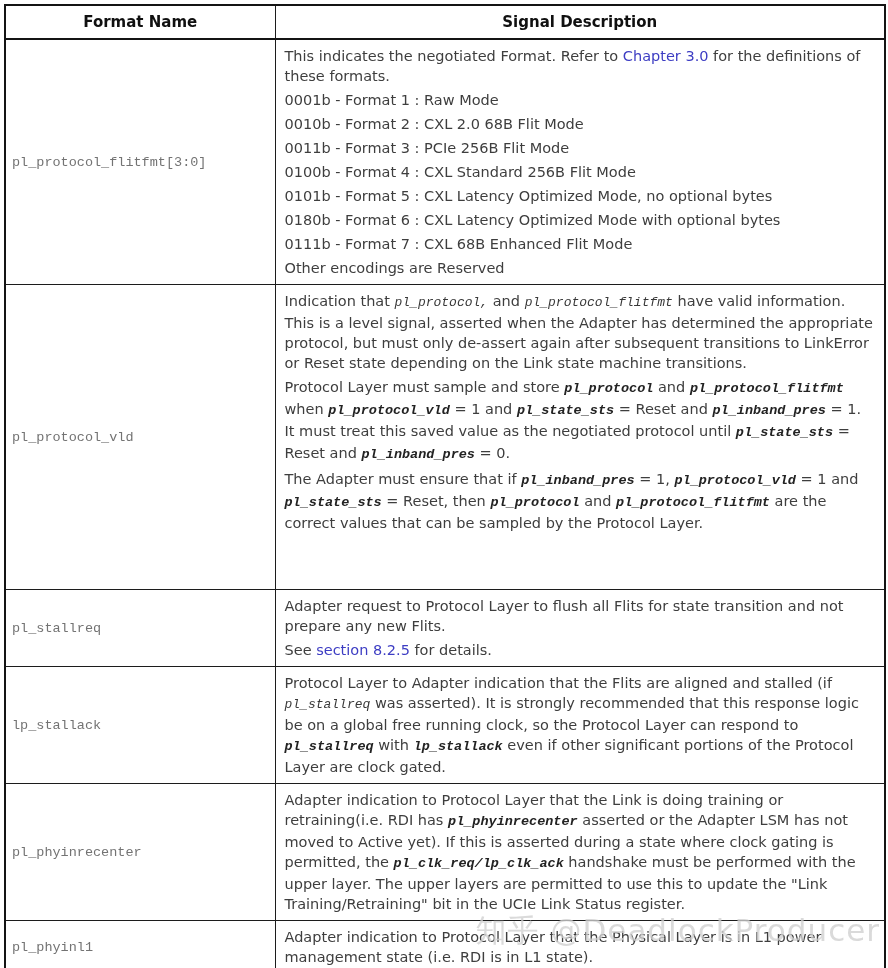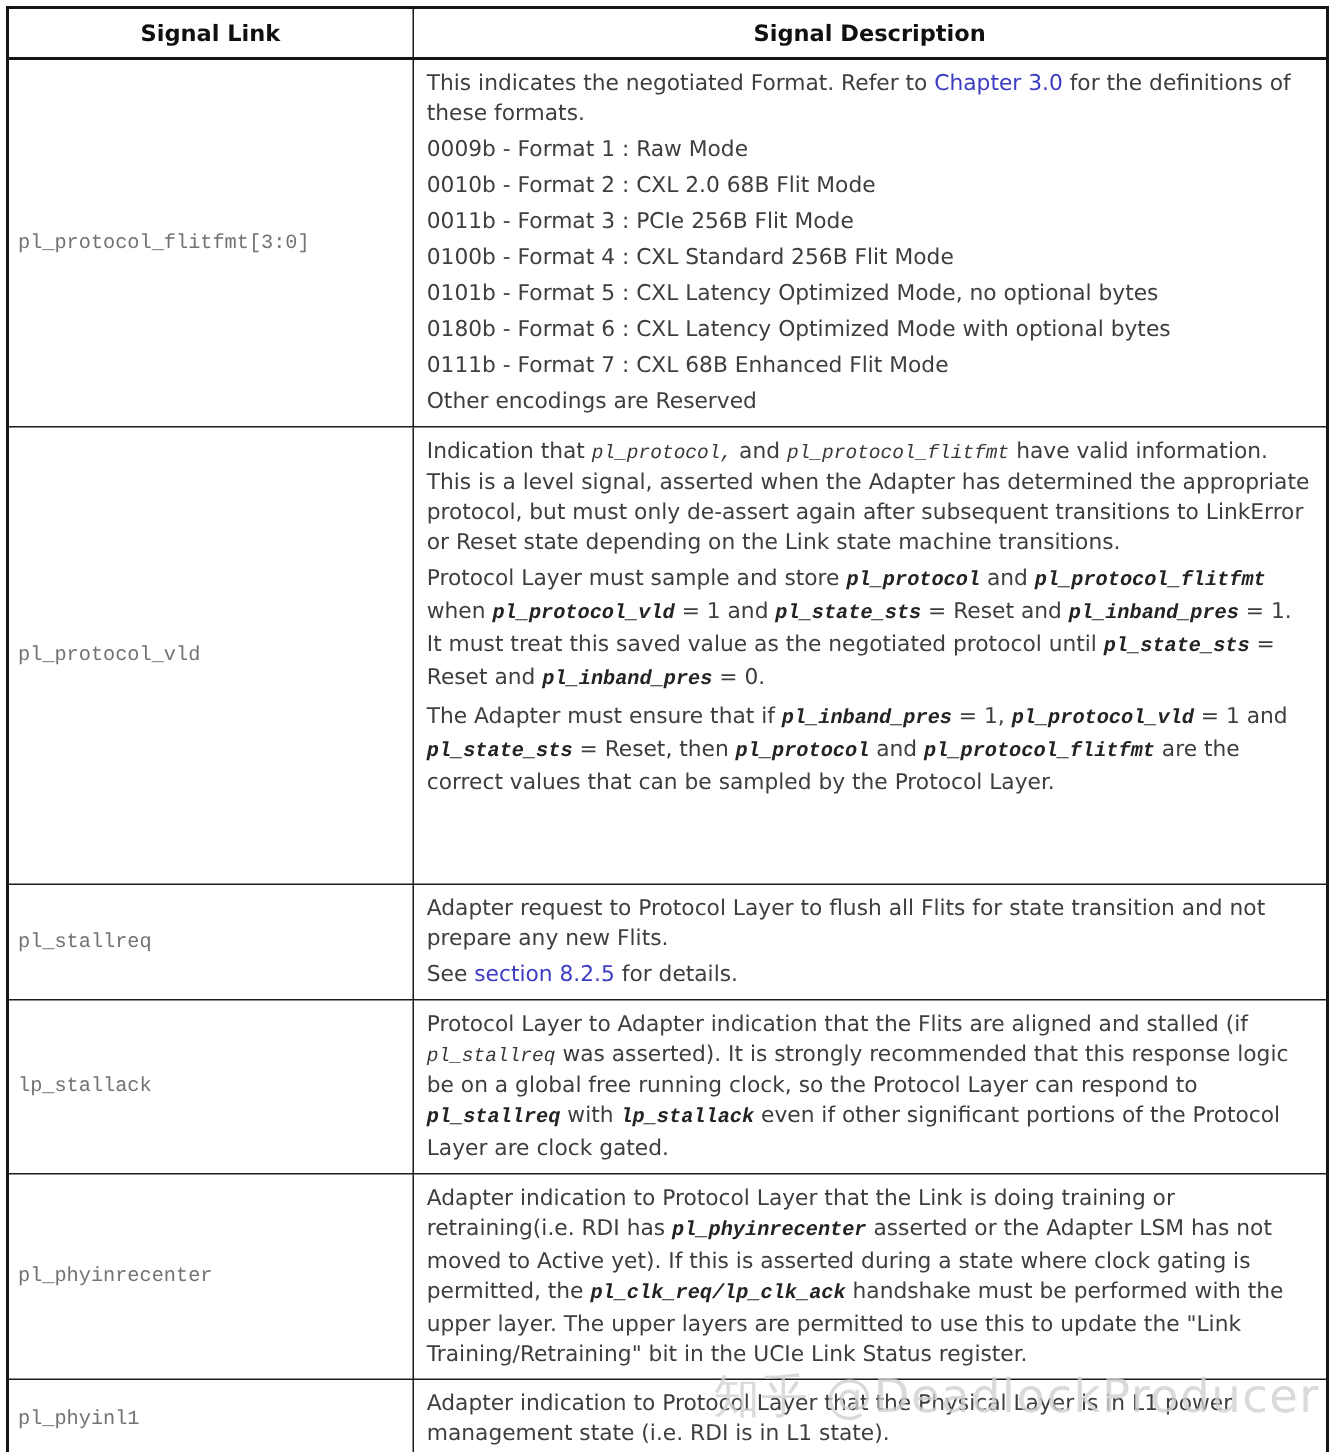--- a/index.html
+++ b/index.html
@@ -89,30 +89,30 @@
 <body>
 
 <div class="page-wrap">
   <table class="signal-table">
     <colgroup>
       <col style="width:270px">
       <col style="width:610px">
     </colgroup>
     <thead>
       <tr id="header-row">
-          <th>Signal Link</th>
+          <th>Format Name</th>
           <th>Signal Description</th>
         </tr>
     </thead>
     <tbody id="table-body">
         <tr style="height: 230px;">
           <td class="sig">pl_protocol_flitfmt[3:0]</td>
           <td class="desc">
             <p><span>This indicates the negotiated Format. Refer to </span><a href="#">Chapter 3.0</a><span> for the definitions of these formats.</span></p>
-            <p><span>0009b - Format 1 : Raw Mode</span></p>
+            <p><span>0001b - Format 1 : Raw Mode</span></p>
             <p><span>0010b - Format 2 : CXL 2.0 68B Flit Mode</span></p>
             <p><span>0011b - Format 3 : PCIe 256B Flit Mode</span></p>
             <p><span>0100b - Format 4 : CXL Standard 256B Flit Mode</span></p>
             <p><span>0101b - Format 5 : CXL Latency Optimized Mode, no optional bytes</span></p>
             <p><span>0180b - Format 6 : CXL Latency Optimized Mode with optional bytes</span></p>
             <p><span>0111b - Format 7 : CXL 68B Enhanced Flit Mode</span></p>
             <p><span>Other encodings are Reserved</span></p>
           </td>
         </tr>
         <tr style="height: 305px;">

